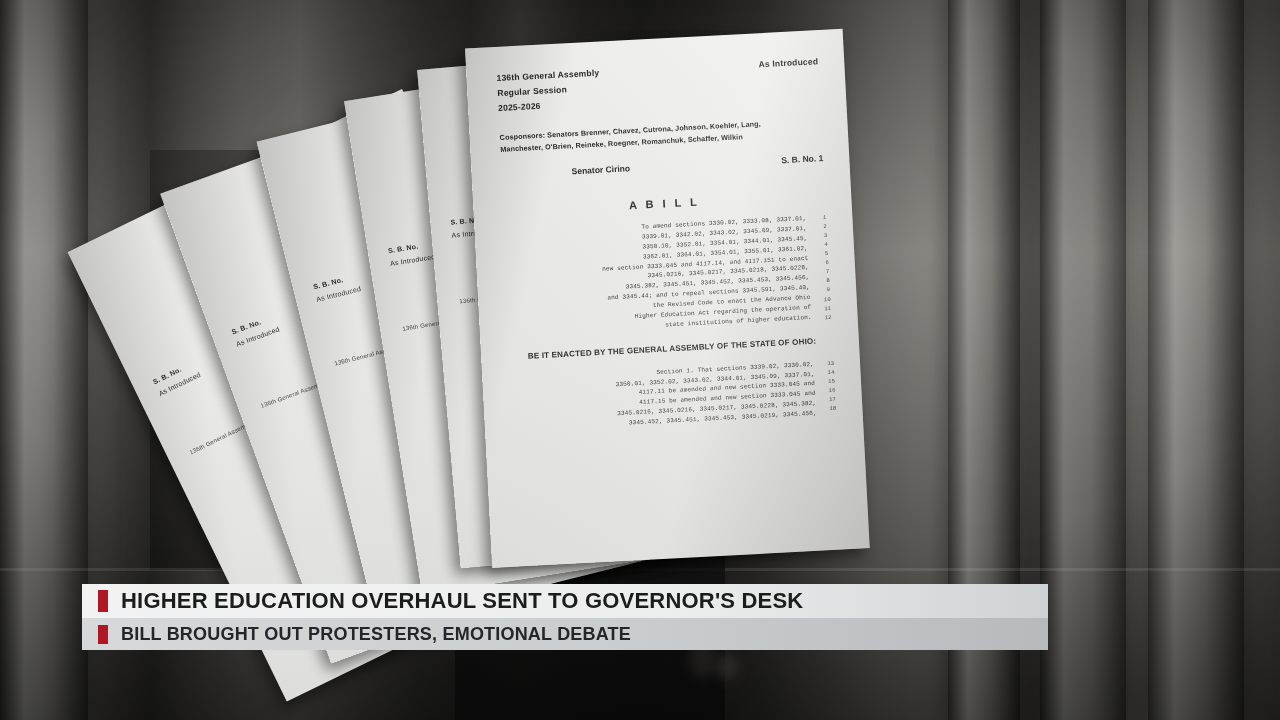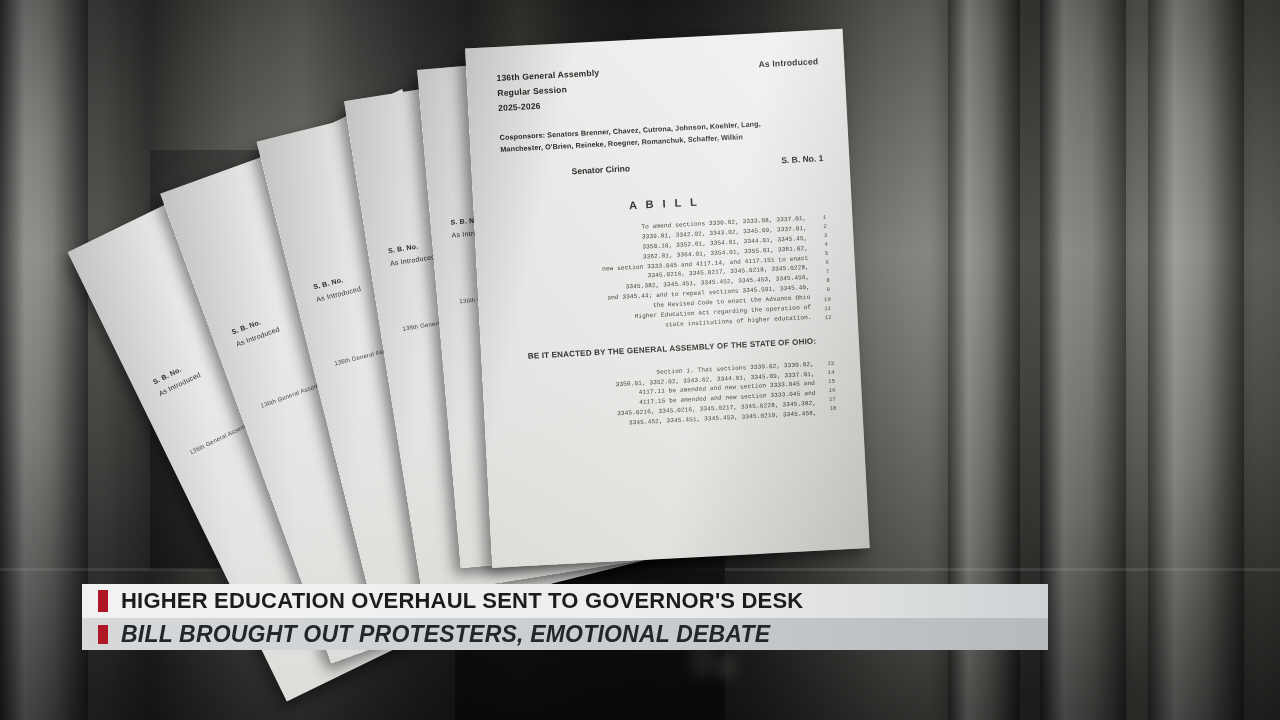--- a/index.html
+++ b/index.html
@@ -221,26 +221,25 @@
     height: 19px;
   }
   .chy-head {
     font-size: 22px;
     font-weight: bold;
     color: #1c1c1c;
     letter-spacing: .2px;
     white-space: nowrap;
   }
   .chy-sub {
-    font-size: 23px;
+    font-size: 18px;
     font-weight: bold;
     color: #23262a;
     letter-spacing: .2px;
     white-space: nowrap;
-    font-style: italic;
   }
 </style>
 </head>
 <body>
 
 <div class="frame">
 
   <div class="bg"></div>
   <div class="dark-panel p2"></div>
   <div class="dark-panel p3"></div>

